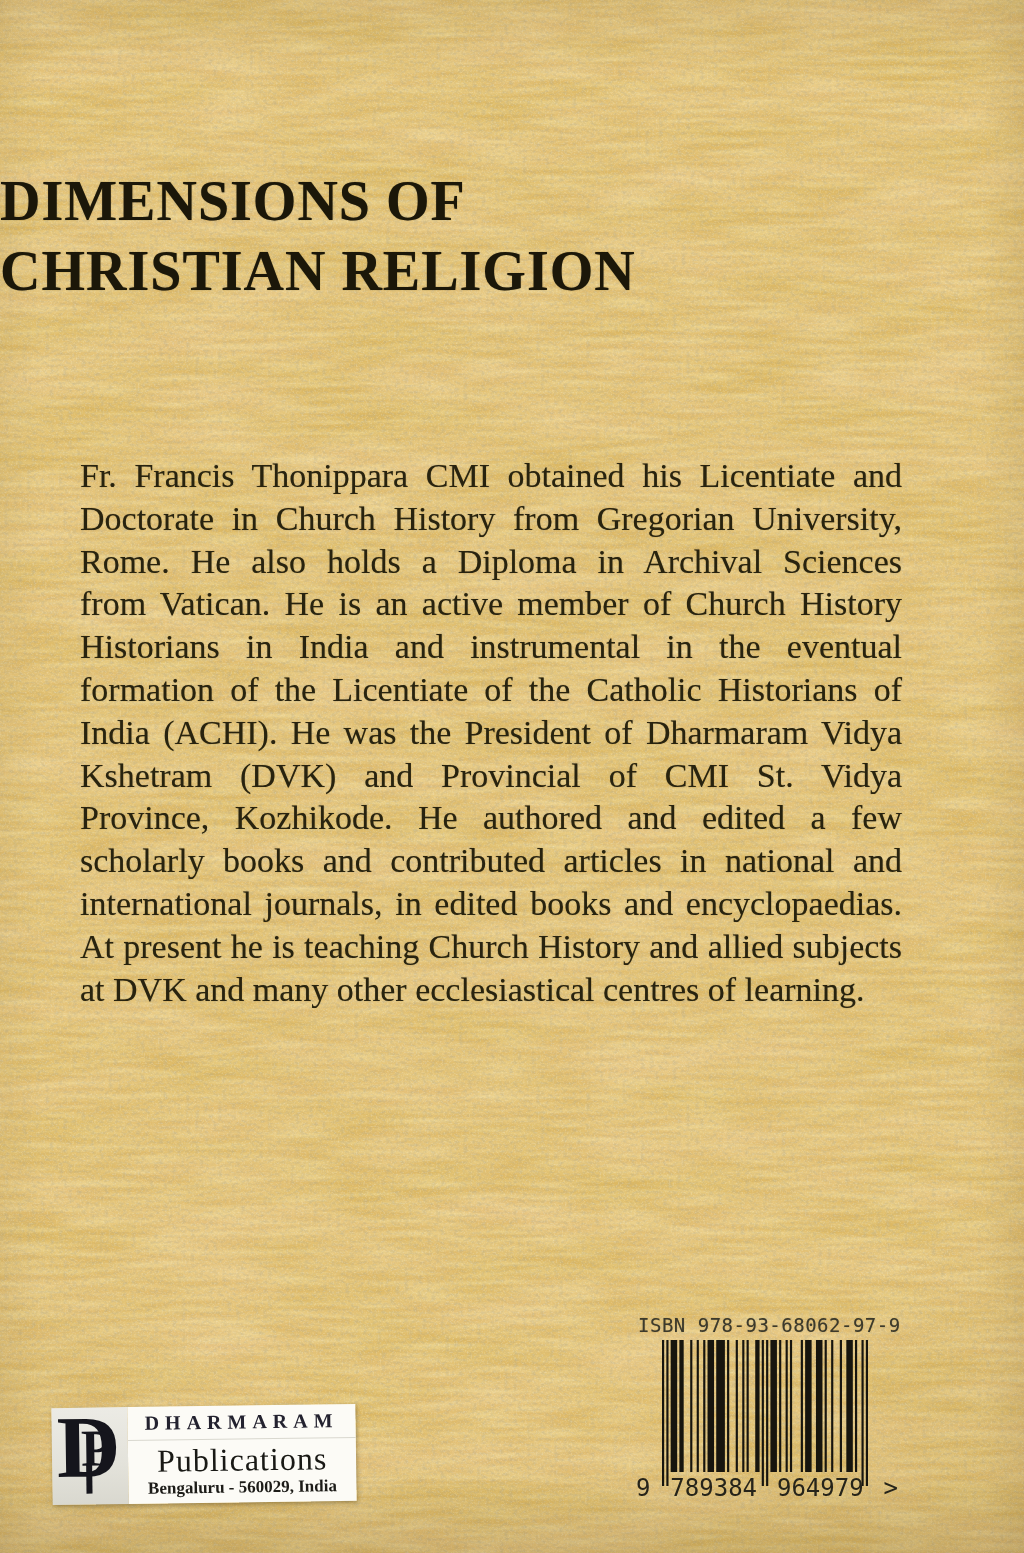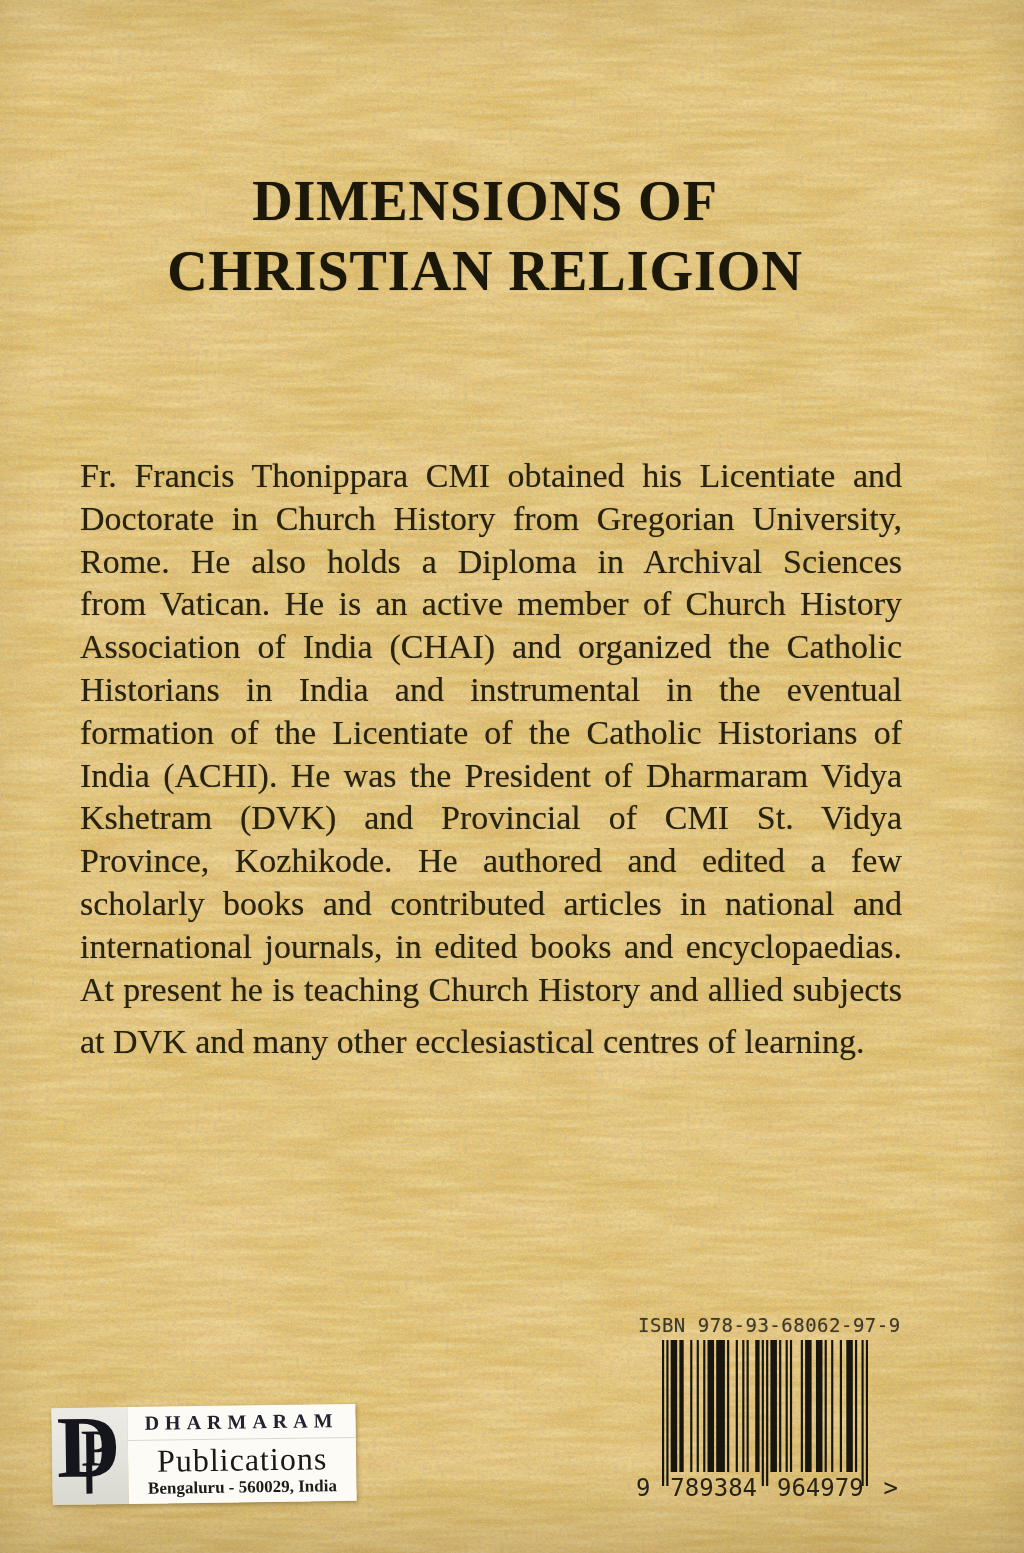--- a/index.html
+++ b/index.html
@@ -25,21 +25,20 @@
     background:
       radial-gradient(ellipse 120% 90% at 48% 42%, rgba(0,0,0,0) 55%, rgba(110,85,30,0.10) 78%, rgba(88,68,24,0.22) 100%),
       linear-gradient(to bottom, rgba(130,102,44,0.12), rgba(0,0,0,0) 5%, rgba(0,0,0,0) 95%, rgba(115,90,38,0.16)),
       linear-gradient(to right, rgba(130,102,44,0.08), rgba(0,0,0,0) 4%, rgba(0,0,0,0) 96%, rgba(115,90,38,0.10));
   }
 
   
   .book-title {
     position: absolute;
     top: 166px; left: 0; right: 54px;
-    text-align: center;
     font-weight: bold;
     font-size: 56px;
     line-height: 70px;
     letter-spacing: 1px;
     color: #1b1709;
     text-shadow: 0 0 1px rgba(46,38,16,0.55);
   }
 
   
   .bio {
@@ -48,21 +47,21 @@
     width: 822px;
     font-size: 34px;
     line-height: 42.8px;
     color: #28230f;
     text-shadow: 0 0 1px rgba(50,42,18,0.45);
   }
   .bio-line {
     text-align: justify;
     text-align-last: justify;
   }
-  .bio-line.last { text-align-last: left; margin-top: 10px; }
+  .bio-line.last { text-align-last: left; }
   .it { }
 
   
   .isbn-label {
     position: absolute;
     left: 638px; top: 1314px;
     font-family: "DejaVu Sans Mono", monospace;
     font-size: 19px;
     letter-spacing: 0.5px;
     color: #3c3a2c;
@@ -181,21 +180,20 @@
   <header class="book-title">
     <div>DIMENSIONS OF</div>
     <div>CHRISTIAN RELIGION</div>
   </header>
 
   <section class="bio" id="bio">
       <div class="bio-line"><span>Fr. Francis Thonippara CMI obtained his Licentiate and</span></div>
       <div class="bio-line"><span>Doctorate in Church History from Gregorian University,</span></div>
       <div class="bio-line"><span>Rome. He also holds a Diploma in Archival Sciences</span></div>
       <div class="bio-line"><span>from Vatican. He is an active member of </span><span class="it">Church History</span></div>
-      <div class="bio-line"><span class="it">Association of India</span><span> (CHAI) and organized the Catholic</span></div>
       <div class="bio-line"><span>Historians in India and instrumental in the eventual</span></div>
       <div class="bio-line"><span>formation of the </span><span class="it">Licentiate of the Catholic Historians of</span></div>
       <div class="bio-line"><span class="it">India (ACHI)</span><span>. He was the President of Dharmaram Vidya</span></div>
       <div class="bio-line"><span>Kshetram (DVK) and Provincial of CMI St. Vidya</span></div>
       <div class="bio-line"><span>Province, Kozhikode. He authored and edited a few</span></div>
       <div class="bio-line"><span>scholarly books and contributed articles in national and</span></div>
       <div class="bio-line"><span>international journals, in edited books and encyclopaedias.</span></div>
       <div class="bio-line"><span>At present he is teaching Church History and allied subjects</span></div>
       <div class="bio-line last"><span>at DVK and many other ecclesiastical centres of learning.</span></div>
     </section>

